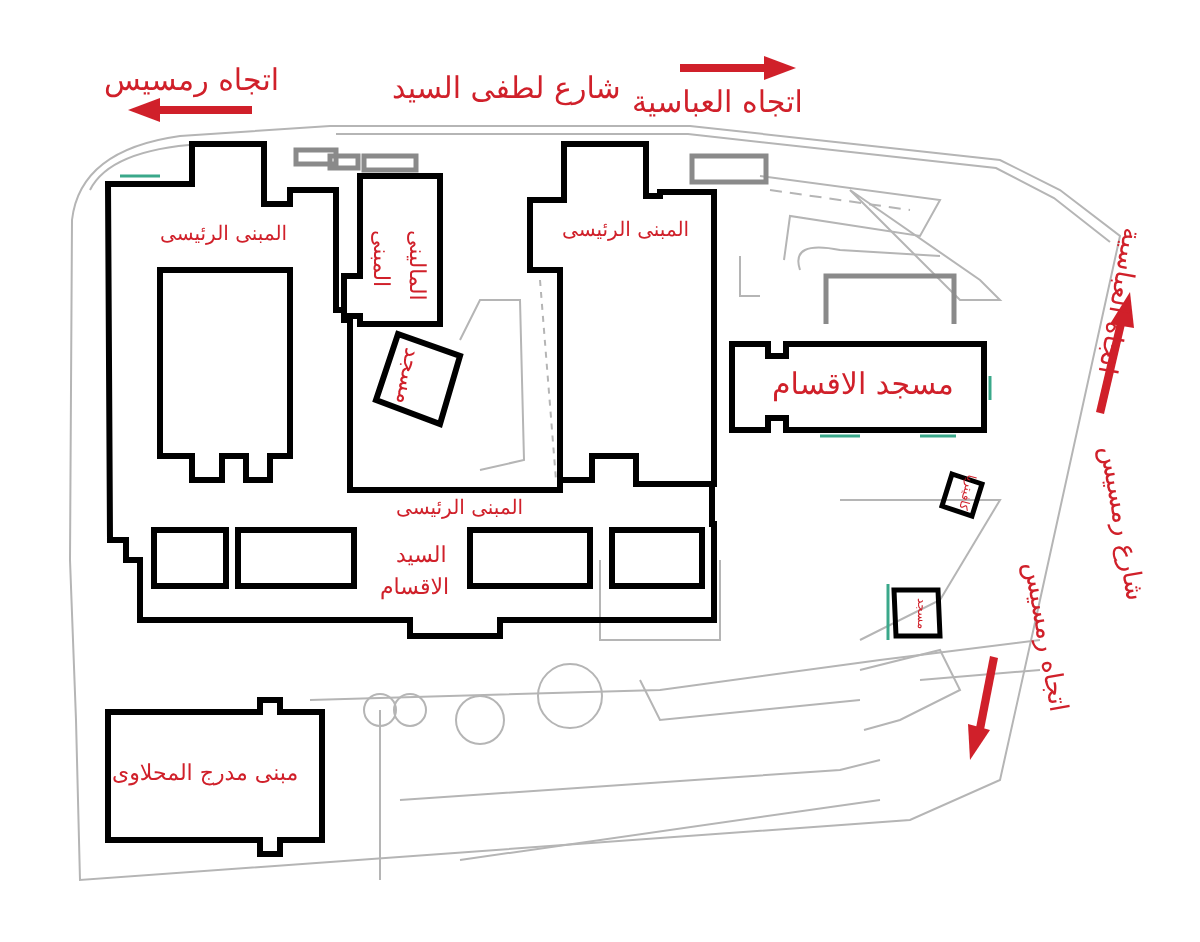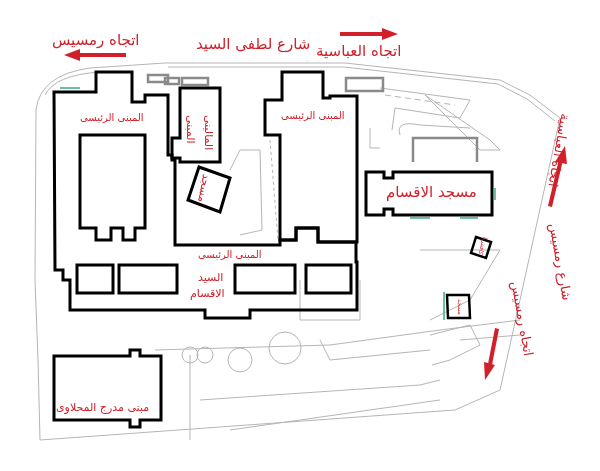--- a/index.html
+++ b/index.html
@@ -111,19 +111,19 @@
 <div class="lbl" style="left:198px; top:250px; font-size:10px;">المبنى الرئيسى</div>
 
 <div class="lbl" style="left:180px; top:115px; font-size:11px; transform:rotate(90deg); transform-origin:left top; left:196px;">المبنى</div>
 <div class="lbl" style="left:214px; top:115px; font-size:11px; transform:rotate(90deg); transform-origin:left top;">المالينى</div>
 <div class="lbl" style="left:212px; top:175px; font-size:11px; transform:rotate(100deg); transform-origin:left top;">مسجد</div>
 
 <div class="lbl" style="left:198px; top:272px; font-size:11px;">السيد</div>
 <div class="lbl" style="left:190px; top:288px; font-size:11px;">الاقسام</div>
 
 <div class="lbl" style="left:386px; top:185px; font-size:15px;">مسجد الاقسام</div>
-<div class="lbl" style="left:56px; top:402px; font-size:11px;text-align:center;">مبنى مدرج المحلاوى</div>
+<div class="lbl" style="left:56px; top:381px; font-size:11px;text-align:center;">مبنى مدرج المحلاوى</div>
 <div class="lbl" style="left:488px; top:238px; font-size:6px; transform:rotate(105deg); transform-origin:left top;">كافيتريا</div>
 <div class="lbl" style="left:463px; top:299px; font-size:6px; transform:rotate(90deg); transform-origin:left top;">مسجد</div>
 
 <div class="lbl" style="left:572px; top:115px; font-size:13px; transform:rotate(100deg); transform-origin:left top;">اتجاه العباسية</div>
 <div class="lbl" style="left:560px; top:222px; font-size:13px; transform:rotate(80deg); transform-origin:left top;">شارع رمسيس</div>
 <div class="lbl" style="left:522px; top:280px; font-size:13px; transform:rotate(80deg); transform-origin:left top;">اتجاه رمسيس</div>
 
 </body></html>

